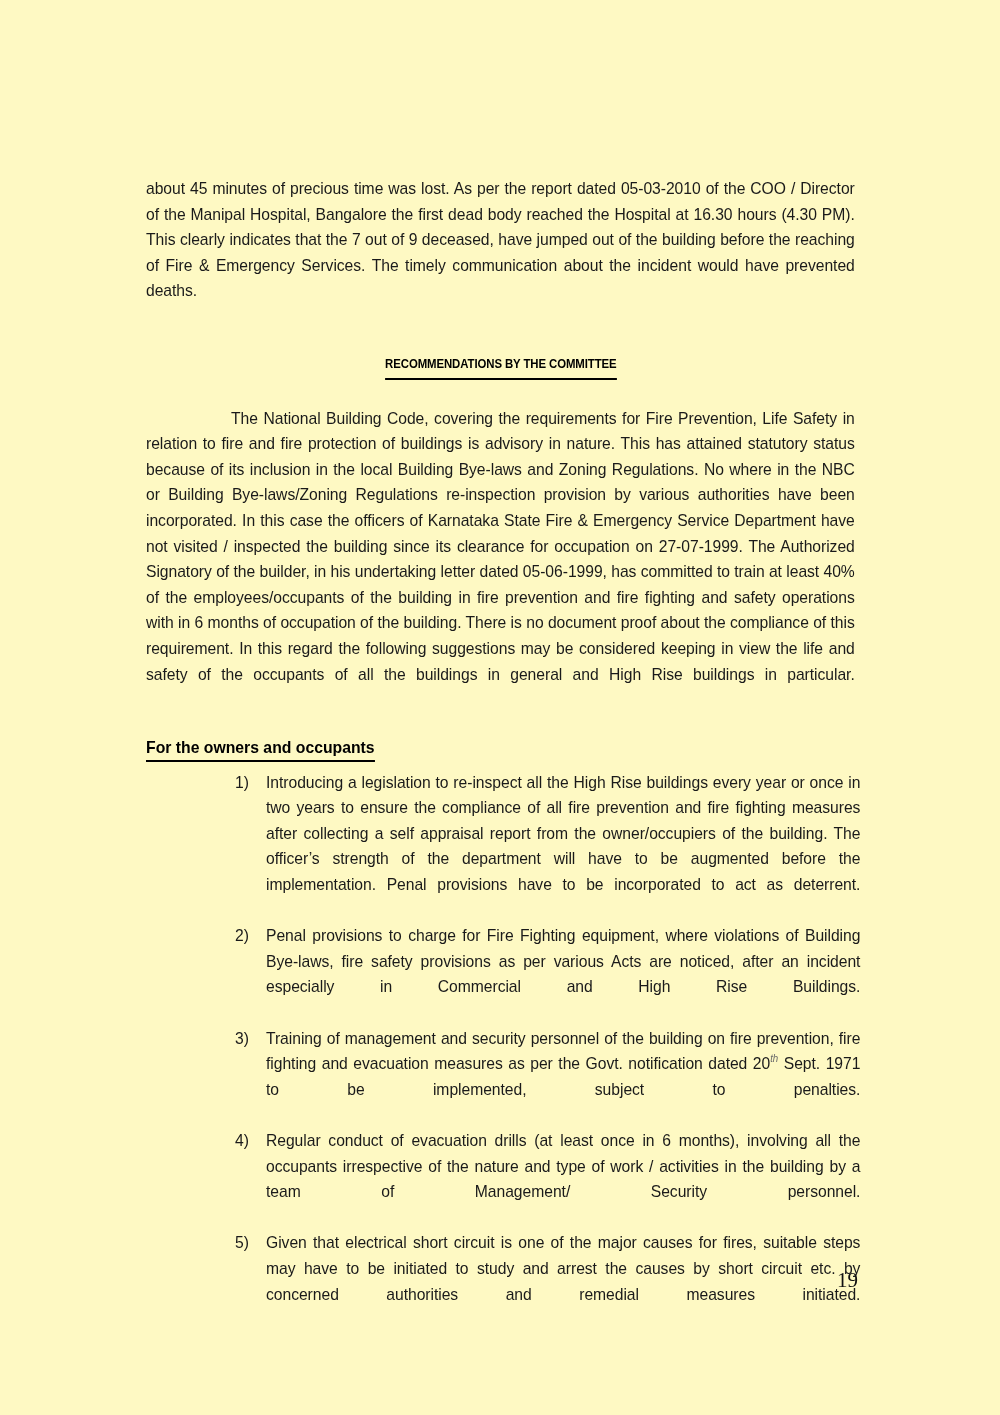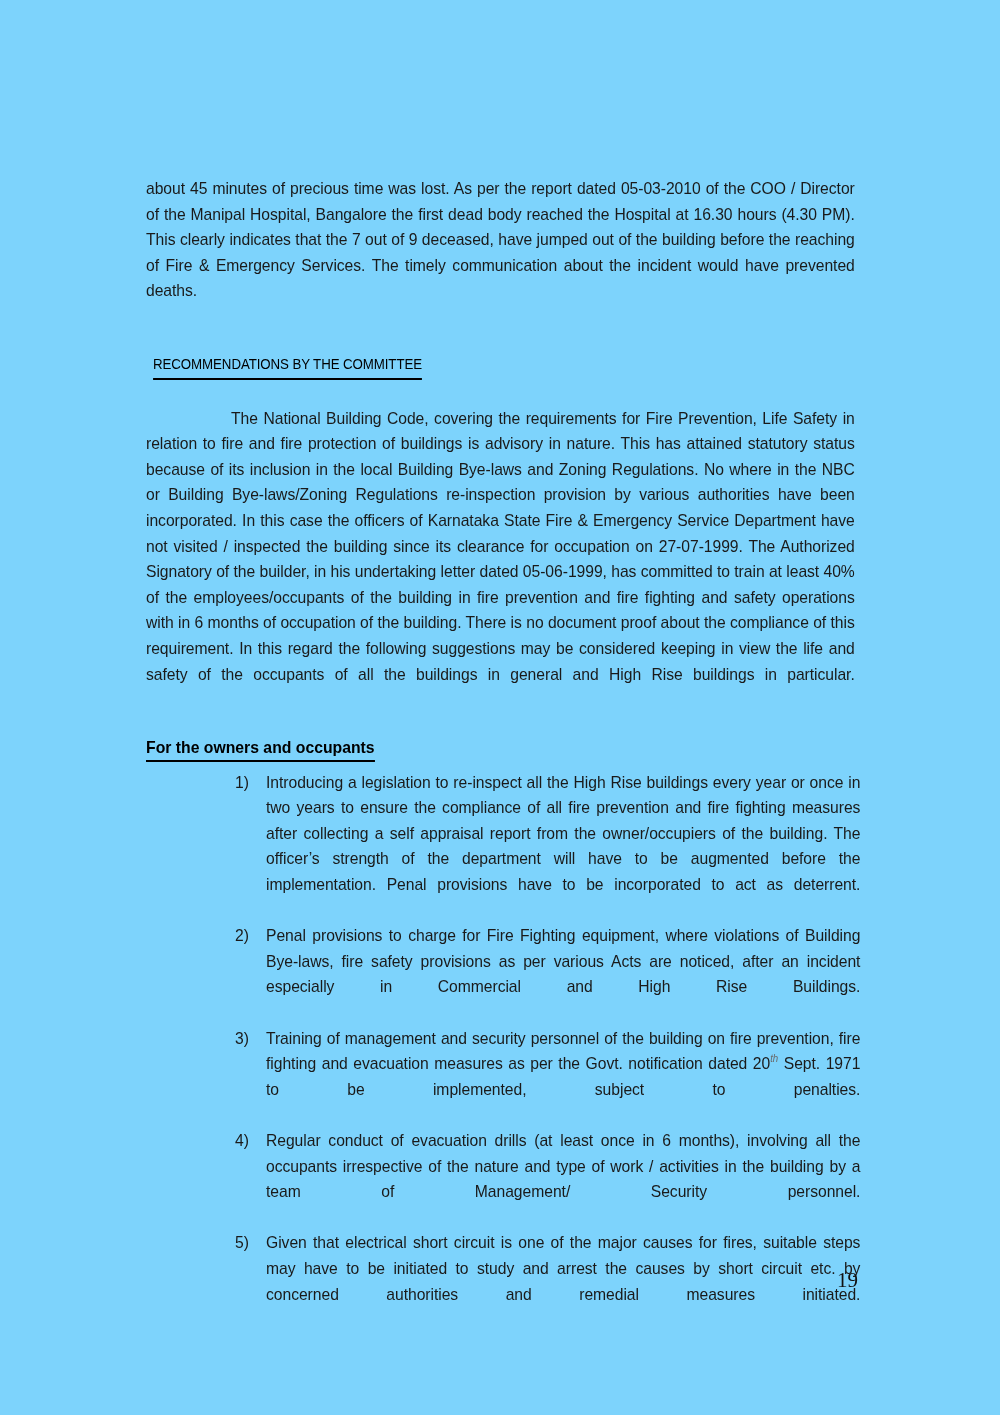--- a/index.html
+++ b/index.html
@@ -15,21 +15,21 @@
     color: #000000;
     -webkit-font-smoothing: antialiased;
   }
 
   .page {
     position: absolute;
     left: 0;
     top: 0;
     width: 1000px;
     height: 1415px;
-    background: #7dd3fc;
+    background: #fef9c3;
     overflow: hidden;
   }
 
   .content {
     position: absolute;
     left: 146px;
     top: 176px;
     width: 709px;
   }
 
@@ -53,24 +53,24 @@
     content: "";
     display: inline-block;
     width: 100%;
   }
 
   .para-intro {
     margin-bottom: 0;
   }
 
   .heading-center {
-    text-align: left;
-    font-family: "Liberation Sans", sans-serif;
-    font-weight: normal;
-    font-size: 14px;
+    text-align: center;
+    font-family: "Liberation Sans", sans-serif;
+    font-weight: bold;
+    font-size: 12px;
     line-height: 25px;
     letter-spacing: -0.1px;
     margin: 22px 0 26px 0;
     color: #000000;
   }
   .heading-center span {
     display: inline-block;
     border-bottom: 2px solid #000;
     padding-bottom: 1px;
     transform: scaleX(0.95);

